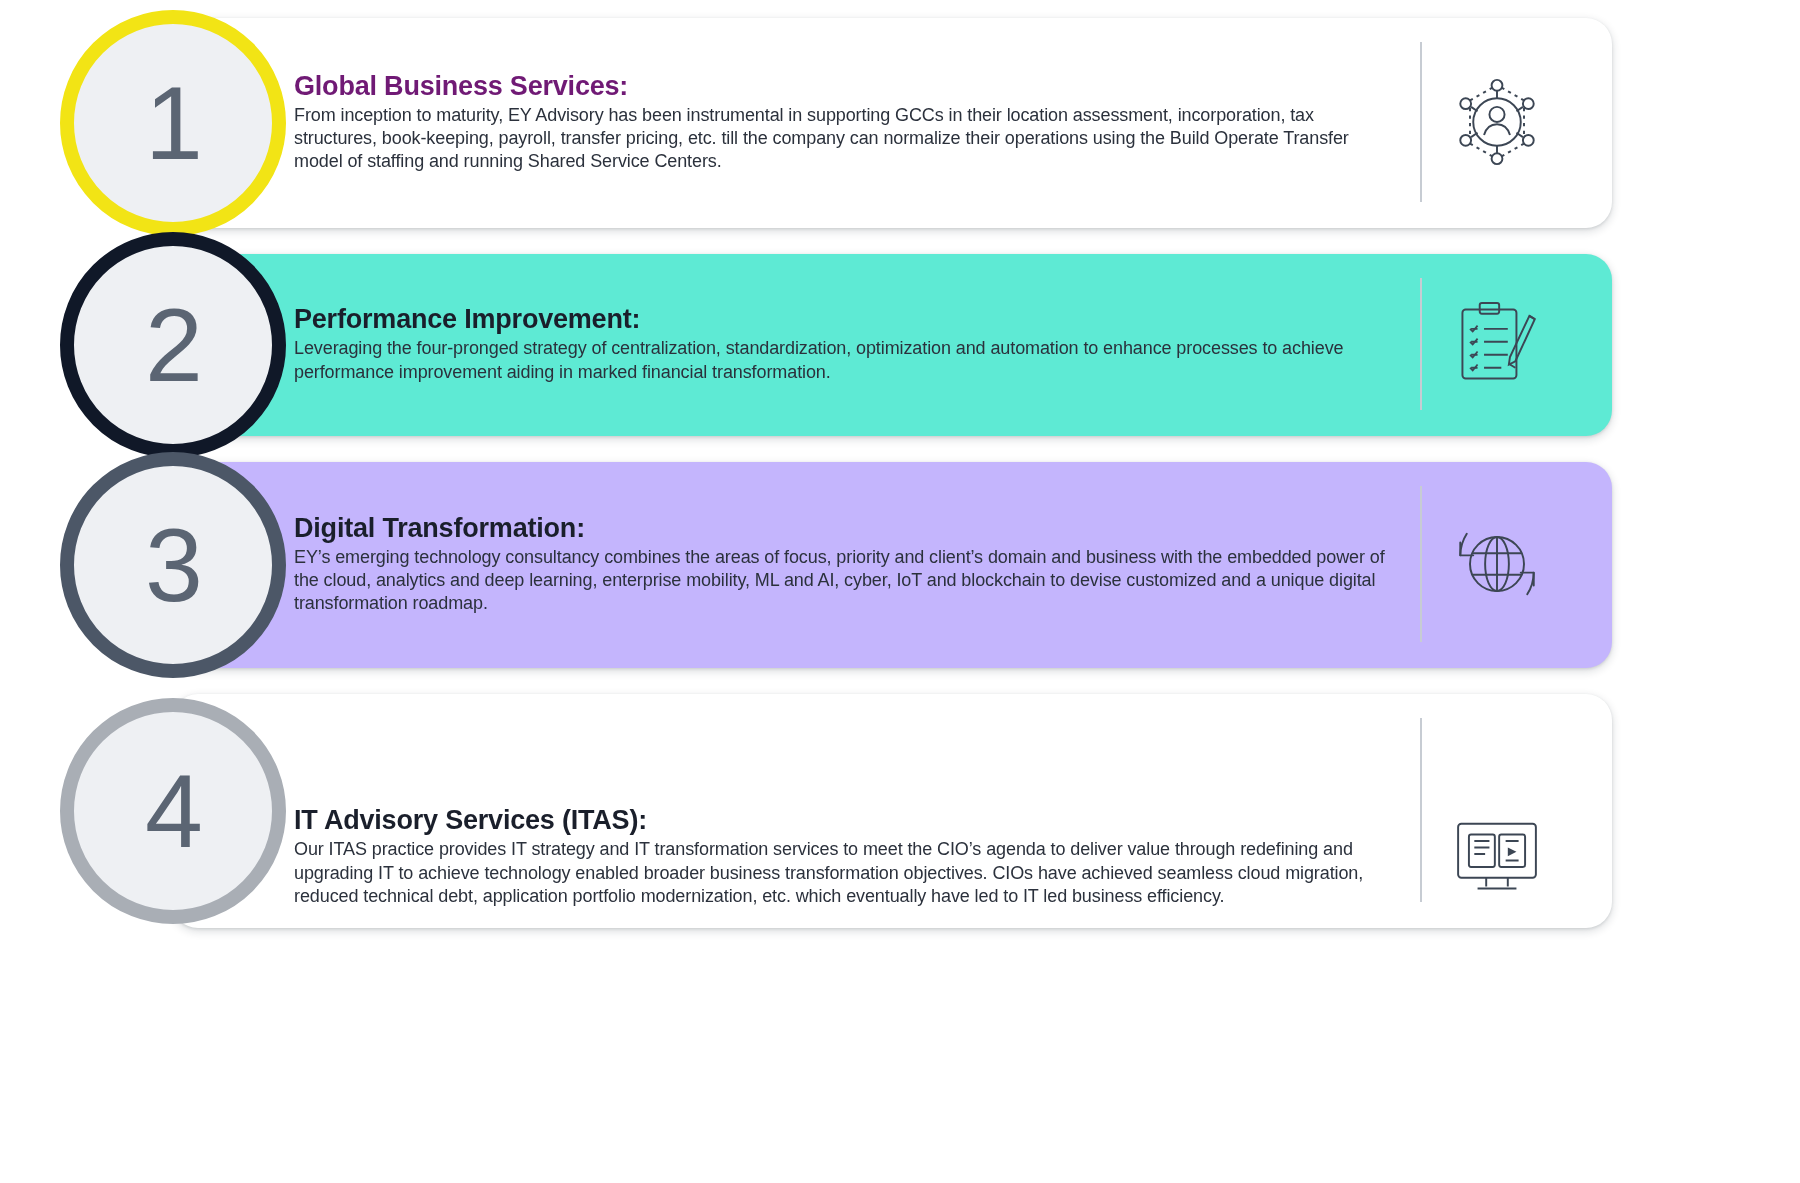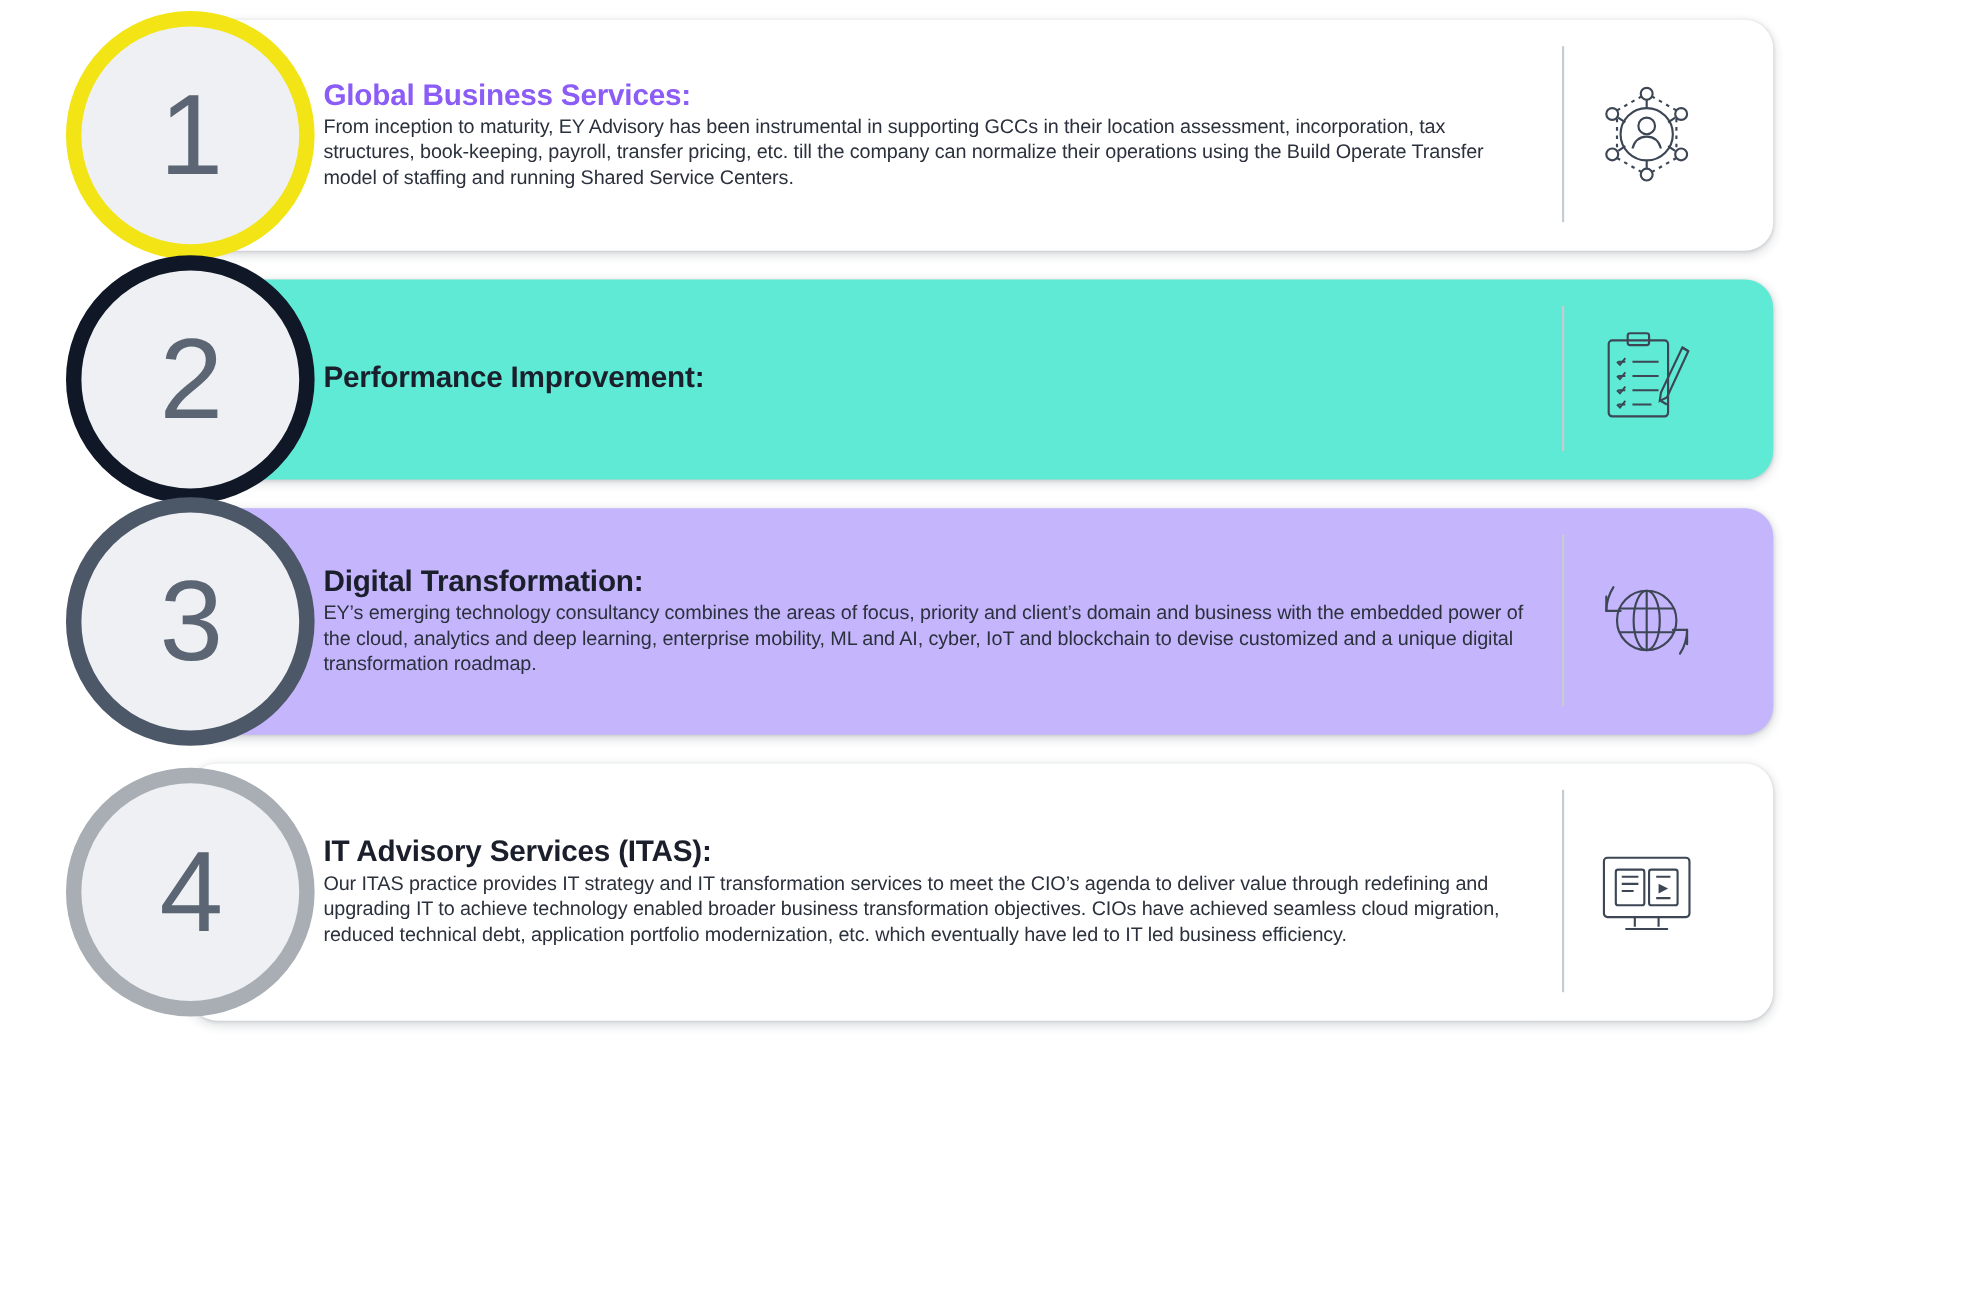--- a/index.html
+++ b/index.html
@@ -106,40 +106,40 @@
   .icon svg {
     width: 108px;
     height: 108px;
     display: block;
   }
 
   
   .row-1 .card { min-height: 210px; }
   .row-2 .card { min-height: 182px; }
   .row-3 .card { min-height: 206px; }
-  .row-4 .card { min-height: 234px; }
+  .row-4 .card { min-height: 234px; align-items: flex-end; }
 
   .row-1 .tab { height: 180px; }
   .row-2 .tab { height: 160px; }
   .row-3 .tab { height: 178px; }
   .row-4 .tab { height: 200px; }
 </style>
 </head>
 <body>
 
 <div class="board">
 
   <div class="row row-1">
     <div class="tab" style="background: rgb(242, 228, 21);"></div>
     <div class="badge" style="border: 14px solid rgb(242, 228, 21); background: rgb(238, 240, 243);">
       <span style="color: rgb(91, 101, 115);">1</span>
     </div>
     <div class="card" style="background: rgb(255, 255, 255);">
       <div class="content">
-        <div class="title" style="color: #8b5cf6;">Global Business Services:</div>
+        <div class="title" style="color: #701a75;">Global Business Services:</div>
         <div class="desc" style="color: rgb(43, 49, 60);">From inception to maturity, EY Advisory has been instrumental in supporting GCCs in their location assessment, incorporation, tax structures, book-keeping, payroll, transfer pricing, etc. till the company can normalize their operations using the Build Operate Transfer model of staffing and running Shared Service Centers.</div>
       </div>
       <div class="divider" style="background: rgb(199, 204, 211);"></div>
       <div class="icon">
         <svg viewBox="0 0 100 100" fill="none" stroke="#3c4654" stroke-width="1.8">
           <circle cx="50" cy="50" r="22"></circle>
           <circle cx="50" cy="43" r="7"></circle>
           <path d="M38 62c2-7 6-10 12-10s10 3 12 10"></path>
           <circle cx="50" cy="16" r="5"></circle>
           <circle cx="50" cy="84" r="5"></circle>
@@ -160,20 +160,21 @@
   </div>
 
   <div class="row row-2">
     <div class="tab" style="background: rgb(16, 24, 40);"></div>
     <div class="badge" style="border: 14px solid rgb(16, 24, 40); background: rgb(238, 240, 243);">
       <span style="color: rgb(91, 101, 115);">2</span>
     </div>
     <div class="card" style="background: #5eead4;">
       <div class="content">
         <div class="title" style="color: rgb(26, 31, 43);">Performance Improvement:</div>
+        <div class="desc" style="color: rgb(43, 49, 60);">Leveraging the four-pronged strategy of centralization, standardization, optimization and automation to enhance processes to achieve performance improvement aiding in marked financial transformation.</div>
       </div>
       <div class="divider" style="background: rgb(199, 204, 211);"></div>
       <div class="icon">
         <svg viewBox="0 0 100 100" fill="none" stroke="#3c4654" stroke-width="1.8">
           <rect x="18" y="18" width="50" height="64" rx="3"></rect>
           <rect x="34" y="12" width="18" height="10" rx="2"></rect>
           <path d="M26 36h6M26 48h6M26 60h6M26 72h6"></path>
           <path d="M25 36l2.5 2.5L32 33M25 48l2.5 2.5L32 45M25 60l2.5 2.5L32 57M25 72l2.5 2.5L32 69" stroke-width="1.6"></path>
           <path d="M38 36h22M38 48h22M38 60h22M38 72h16"></path>
           <path d="M80 24l5 3-18 39-6 3 1-7z"></path>

